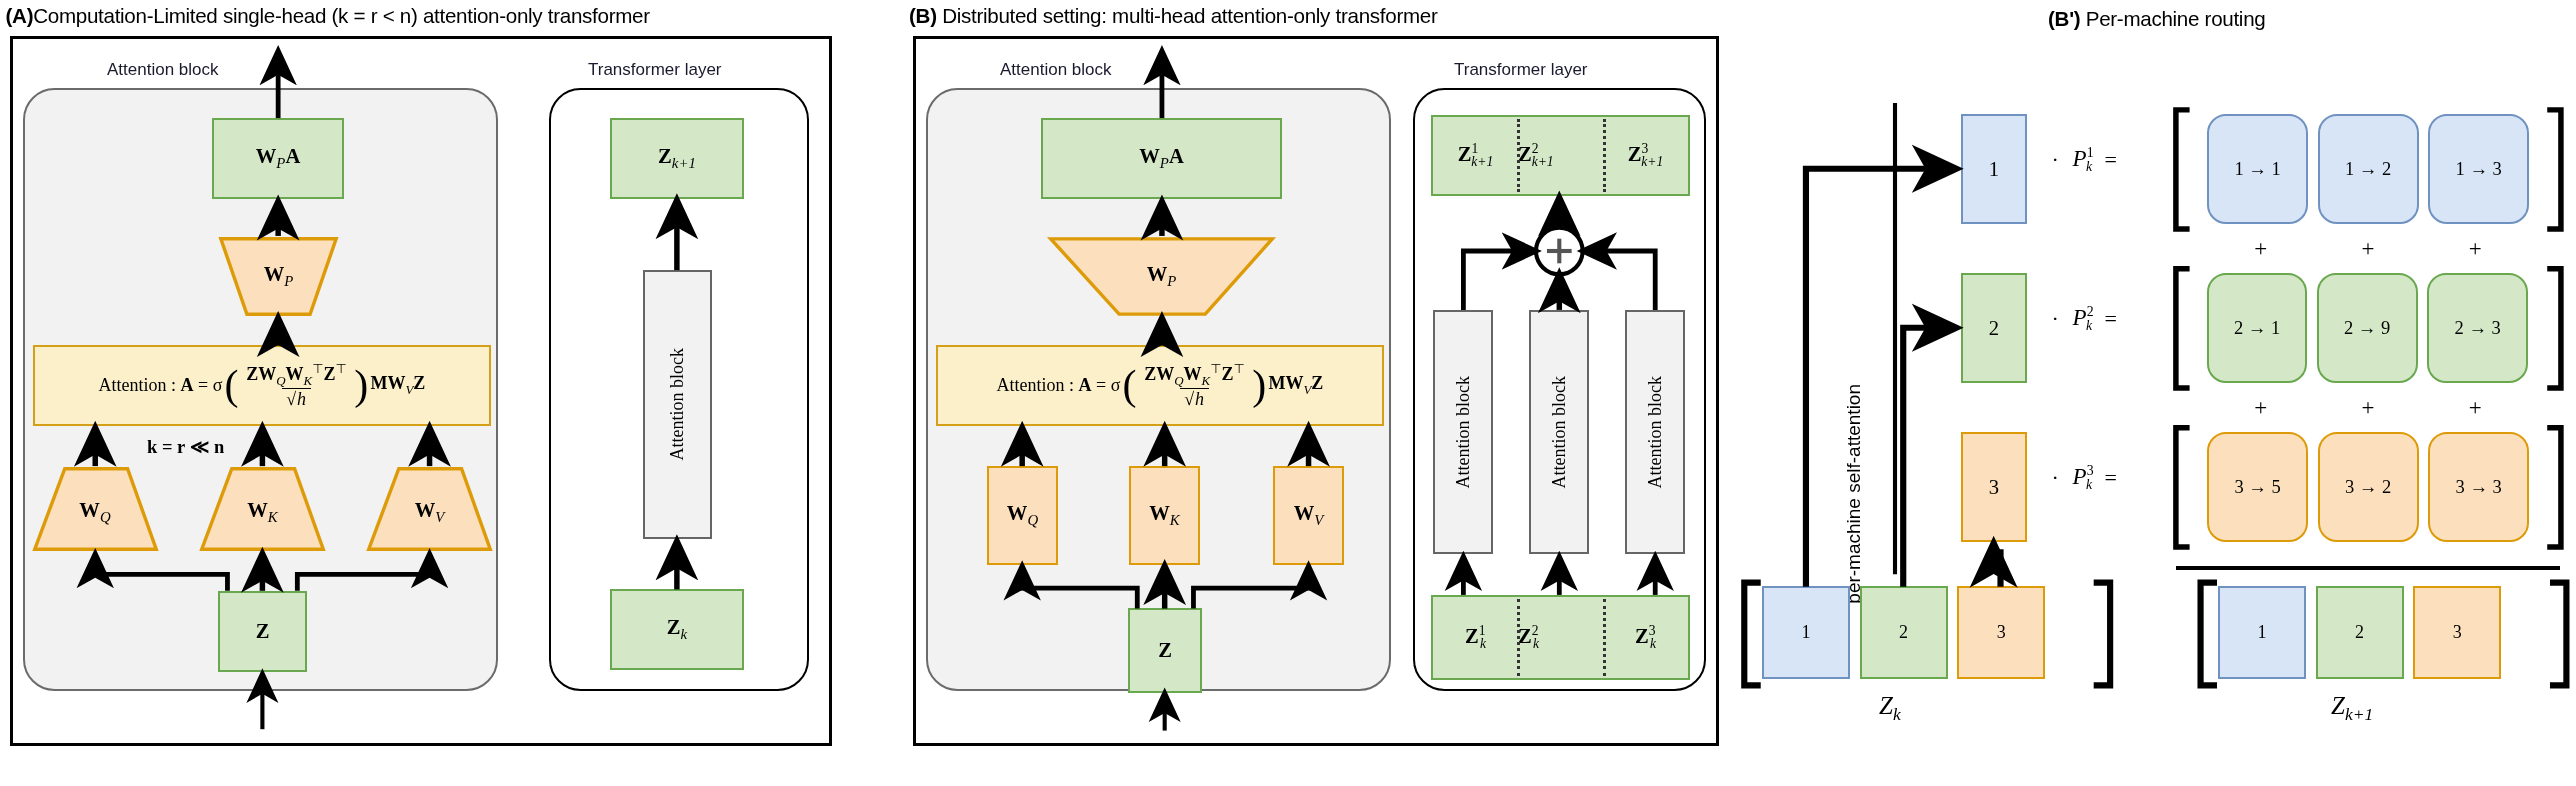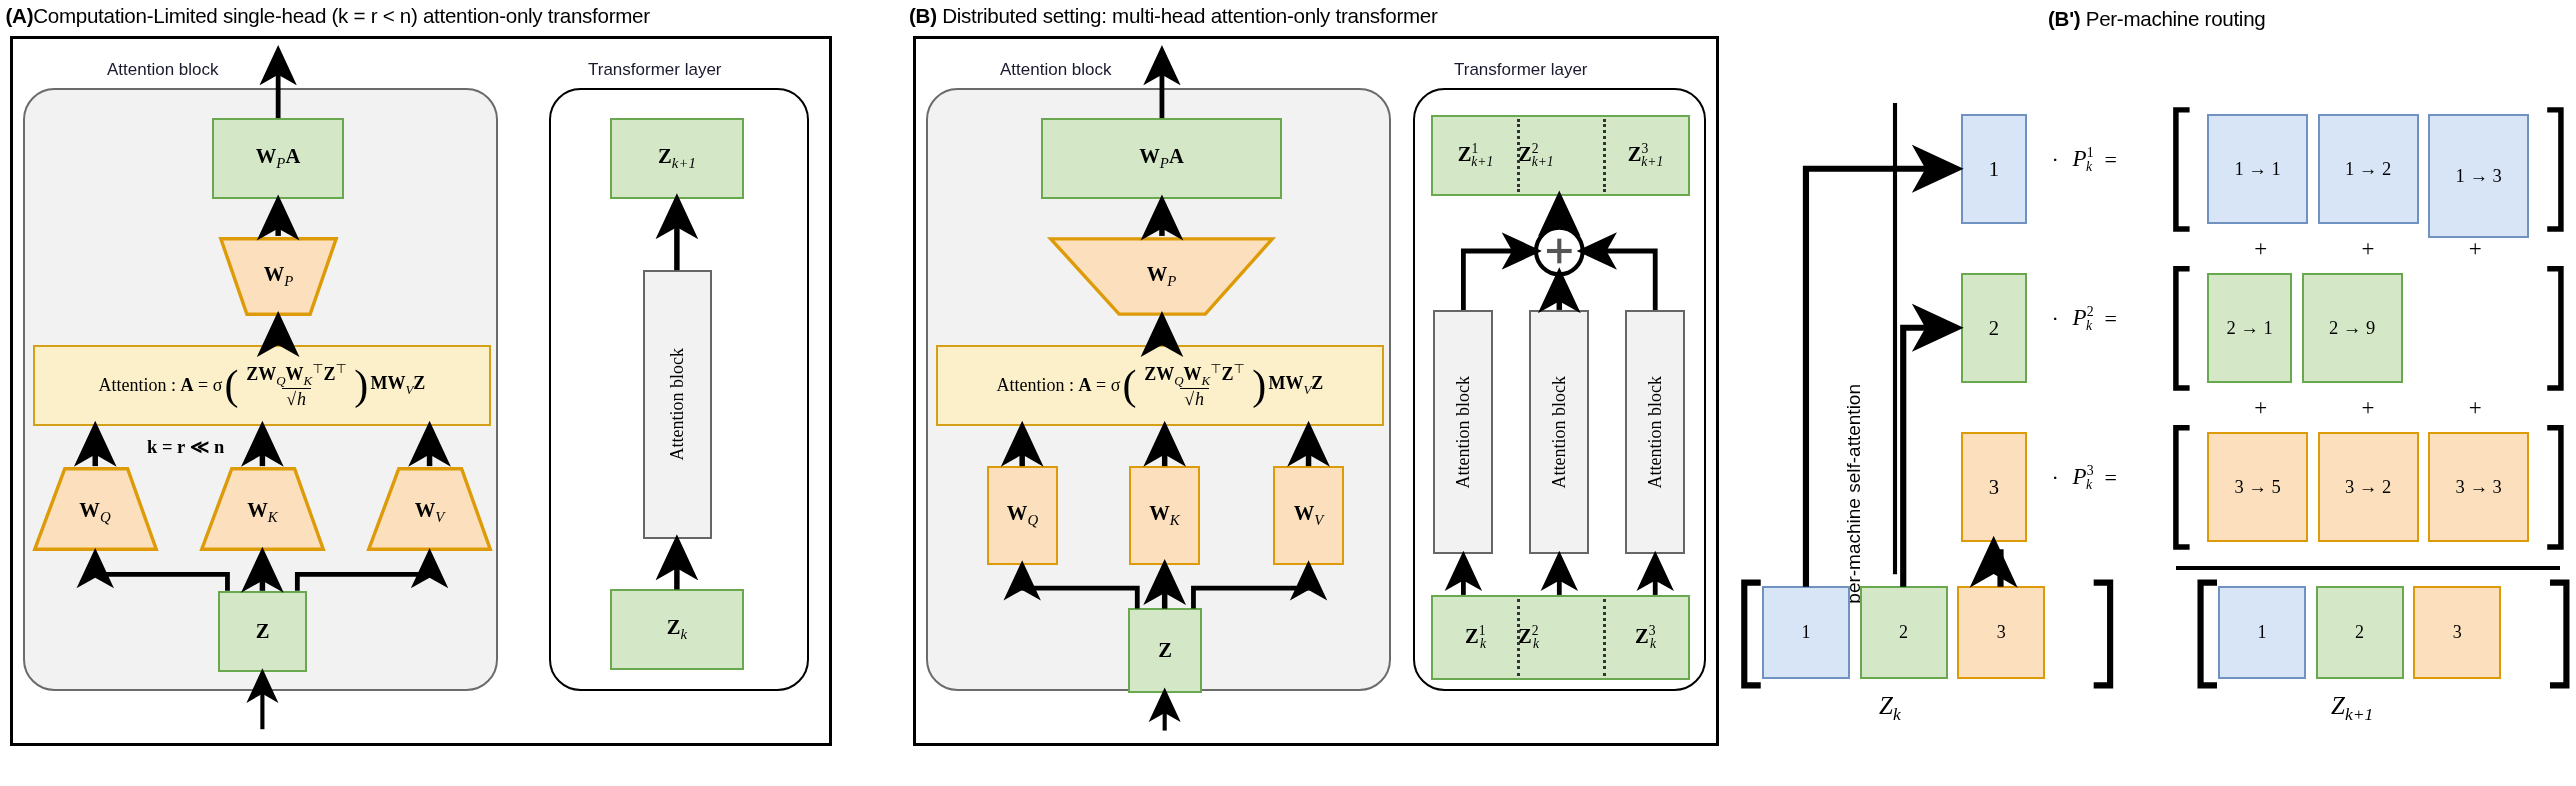--- a/index.html
+++ b/index.html
@@ -56,21 +56,21 @@
   .frac .den{border-top:1.4px solid #000;padding:1.4px 4.1px 0 4.1px;}
   .bigparen{font-size:42px;line-height:0.62;font-family:"Liberation Serif",serif;}
   sub.it{font-style:italic;font-size:0.72em;font-weight:normal;}
   sup.it{font-style:normal;font-size:0.72em;font-weight:normal;}
   .mach{width:58px;height:103px;display:flex;align-items:center;justify-content:center;
         font-family:"Liberation Serif",serif;font-size:20.6px;box-sizing:border-box;}
   .dotexpr{font-family:"Liberation Serif",serif;font-size:22px;margin:0 9.6px;}
   .pk{font-family:"Liberation Serif",serif;font-style:italic;font-size:23px;position:relative;margin:0 4.1px;}
   .eq{font-family:"Liberation Serif",serif;font-size:22px;margin:0 8.2px;}
   .cell{width:88px;height:103px;display:flex;align-items:center;justify-content:center;
-        font-family:"Liberation Serif",serif;font-size:18.5px;box-sizing:border-box;}
+        font-family:"Liberation Serif",serif;font-size:18.5px;box-sizing:border-box;border-radius:19px;}
   .plusrow{position:absolute;display:flex;font-family:"Liberation Serif",serif;font-size:23px;}
 
   .zlabel{position:absolute;font-family:"Liberation Serif",serif;font-style:italic;font-size:25px;}
   .pm-label{position:absolute;font-size:19px;white-space:nowrap;}
 
   .dotsep{position:absolute;width:0;border-left:3.4px dotted #333;}
   .hrule{position:absolute;background:#000;}
 </style>
 </head>
 <body>
@@ -268,30 +268,33 @@
   <span class="eq">=</span>
 </div>
 
 <div style="position:absolute;left:2207px;top:114px;display:flex;gap:9.6px;">
   <div class="node blue cell" style="position:relative;width:101px;height:110px;">
     <span>1 → 1</span>
   </div>
   <div class="node blue cell" style="position:relative;width:101px;height:110px;">
     <span>1 → 2</span>
   </div>
-  <div class="node blue cell" style="position:relative;width:101px;height:124px;">
+  <div class="node blue cell" style="position:relative;width:101px;height:110px;">
     <span>1 → 3</span>
   </div>
 </div>
 <div style="position:absolute;left:2207px;top:273px;display:flex;gap:9.6px;">
-  <div class="node greenfill cell" style="position:relative;width:85px;height:110px;">
+  <div class="node greenfill cell" style="position:relative;width:100px;height:110px;">
     <span>2 → 1</span>
   </div>
   <div class="node greenfill cell" style="position:relative;width:101px;height:110px;">
     <span>2 → 9</span>
+  </div>
+  <div class="node greenfill cell" style="position:relative;width:101px;height:110px;">
+    <span>2 → 3</span>
   </div>
 </div>
 <div style="position:absolute;left:2207px;top:432px;display:flex;gap:9.6px;">
   <div class="node orangefill cell" style="position:relative;width:101px;height:110px;">
     <span>3 → 5</span>
   </div>
   <div class="node orangefill cell" style="position:relative;width:101px;height:110px;text-align:center;">
     <span>3 → 2</span>
   </div>
   <div class="node orangefill cell" style="position:relative;width:101px;height:110px;">

